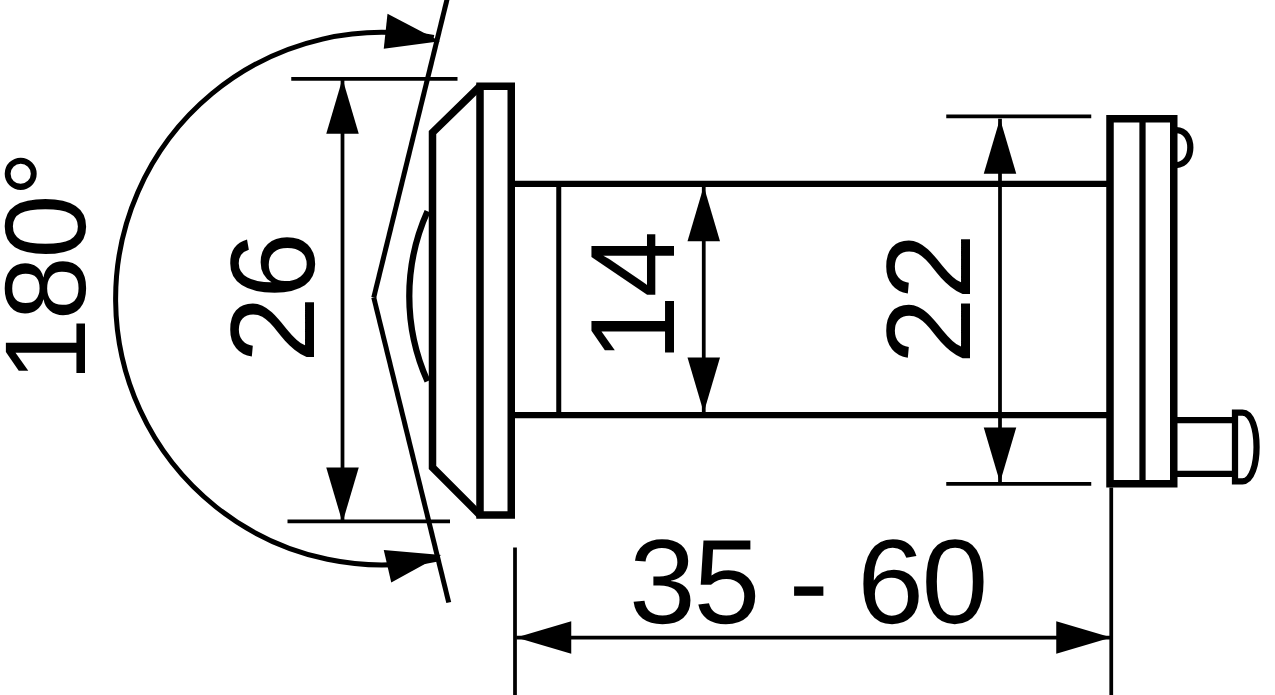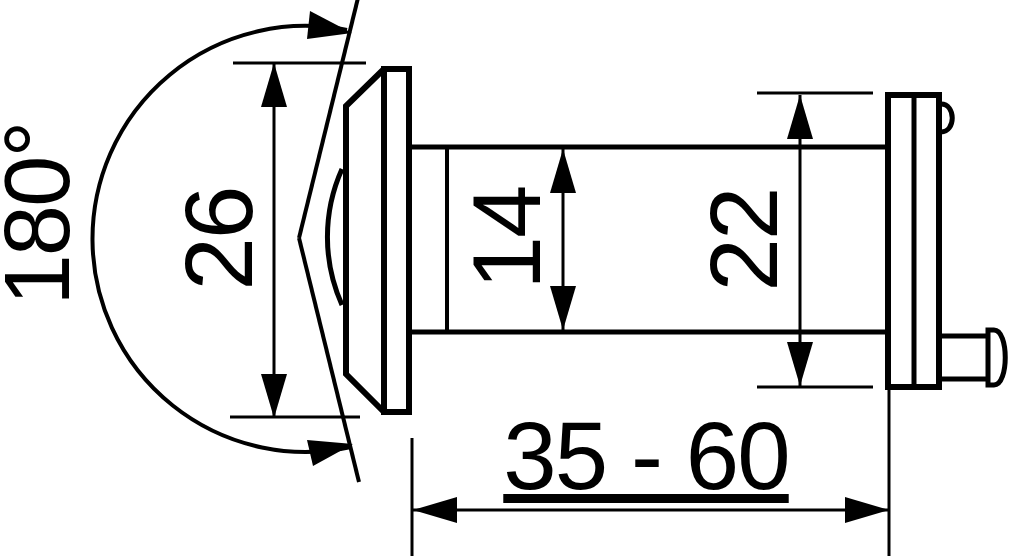--- a/index.html
+++ b/index.html
@@ -105,14 +105,14 @@
   </svg>
 
   <div class="dim-label rot angle" style="left:37px; top:214px;">180°</div>
 
   <div class="dim-label rot" style="left:219px; top:239px;">26</div>
 
   <div class="dim-label rot" style="left:507px; top:238px;">14</div>
 
   <div class="dim-label rot" style="left:744px; top:240px;">22</div>
 
-  <div class="dim-label" style="left:646px; top:456px;text-decoration:underline;">35 - 60</div>
+  <div class="dim-label" style="left:646px; top:466px;">35 - 60</div>
 </div>
 
 </body></html>

